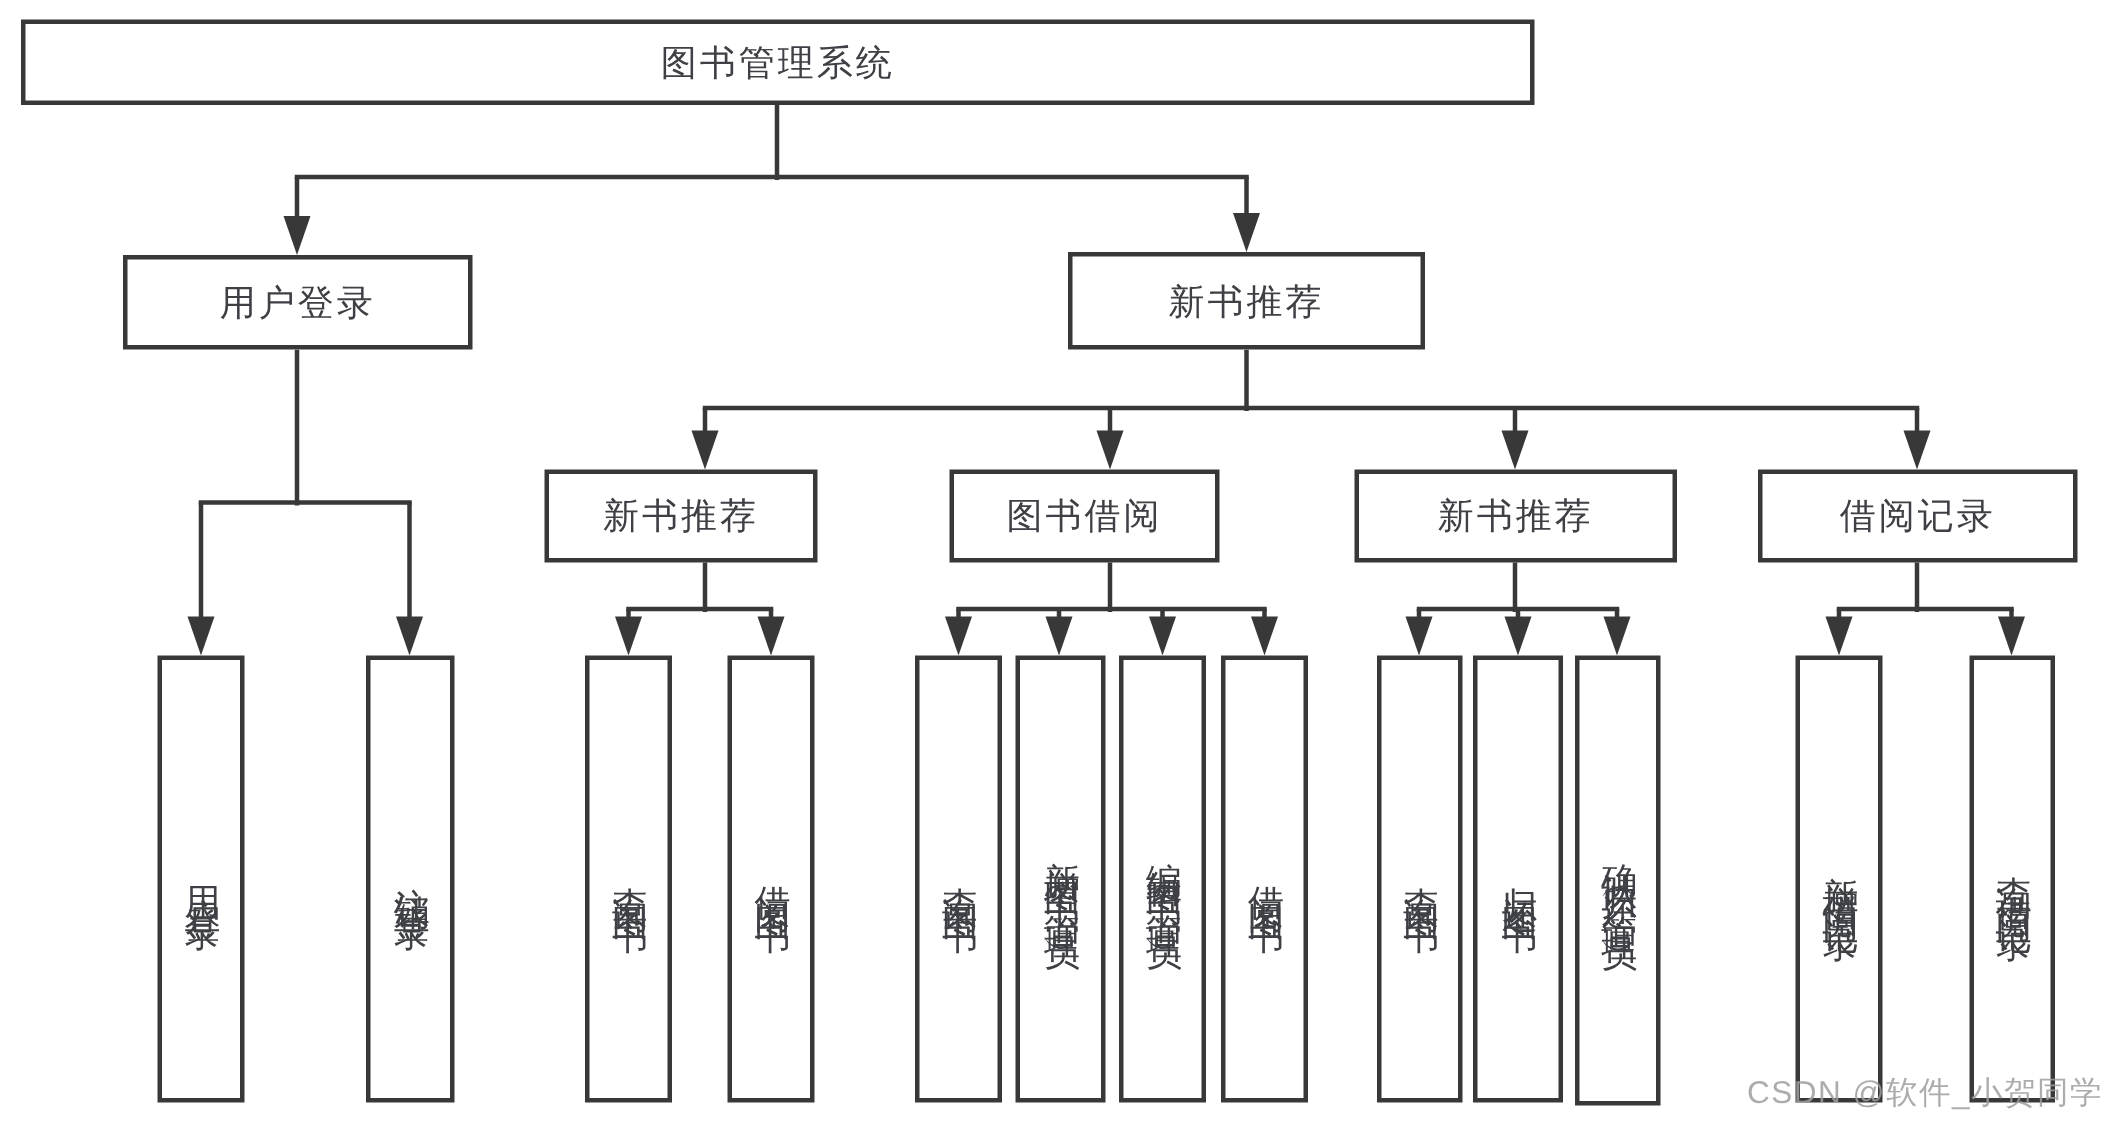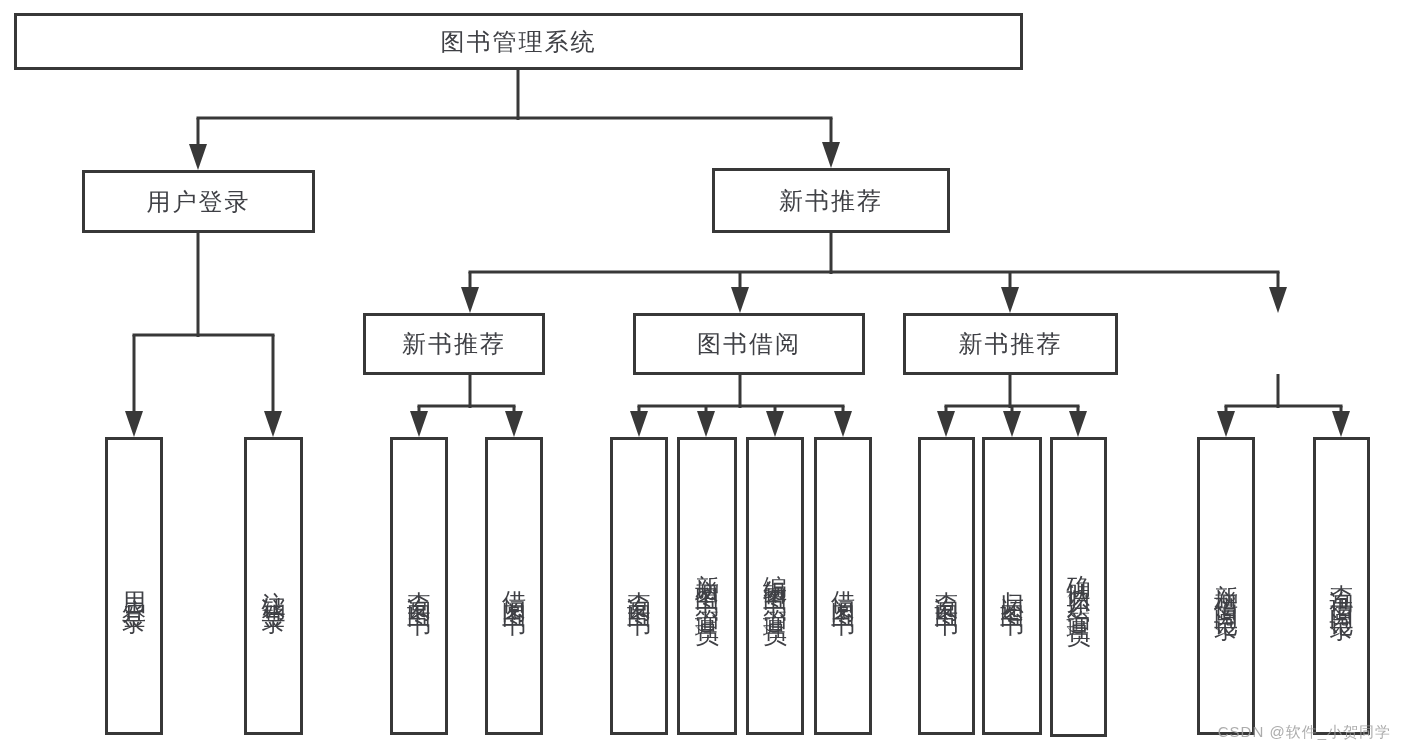--- a/index.html
+++ b/index.html
@@ -28,23 +28,23 @@
   }
   .node.v span{
     writing-mode:vertical-rl;
     text-orientation:mixed;
     font-size:24px;
     letter-spacing:7px;
     white-space:nowrap;
   }
   .watermark{
     position:absolute;
-    right:14px;
+    right:3px;
     bottom:5px;
-    font-size:15px;
+    font-size:21px;
     color:rgba(158,158,158,0.85);
     letter-spacing:1px;
     white-space:nowrap;
   }
 </style>
 </head>
 <body>
 
 <div class="canvas">
 
@@ -110,25 +110,28 @@
   <div class="node h" style="left:82px;top:170px;width:233px;height:63px">
     <span>用户登录</span>
   </div>
   <div class="node h" style="left:712px;top:168px;width:238px;height:65px">
     <span>新书推荐</span>
   </div>
 
   <div class="node h" style="left:363px;top:313px;width:182px;height:62px">
     <span>新书推荐</span>
   </div>
-  <div class="node h" style="left:633px;top:313px;width:232px;height:62px">
+  <div class="node h" style="left:633px;top:313px;width:180px;height:62px">
     <span>图书借阅</span>
   </div>
   <div class="node h" style="left:903px;top:313px;width:215px;height:62px">
     <span>新书推荐</span>
+  </div>
+  <div class="node h" style="left:1172px;top:313px;width:213px;height:62px">
+    <span>借阅记录</span>
   </div>
 
   <div class="node v" style="left:105px;top:437px;width:58px;height:298px">
     <span>用户登录</span>
   </div>
   <div class="node v" style="left:244px;top:437px;width:59px;height:298px">
     <span>注销登录</span>
   </div>
 
   <div class="node v" style="left:390px;top:437px;width:58px;height:298px">

